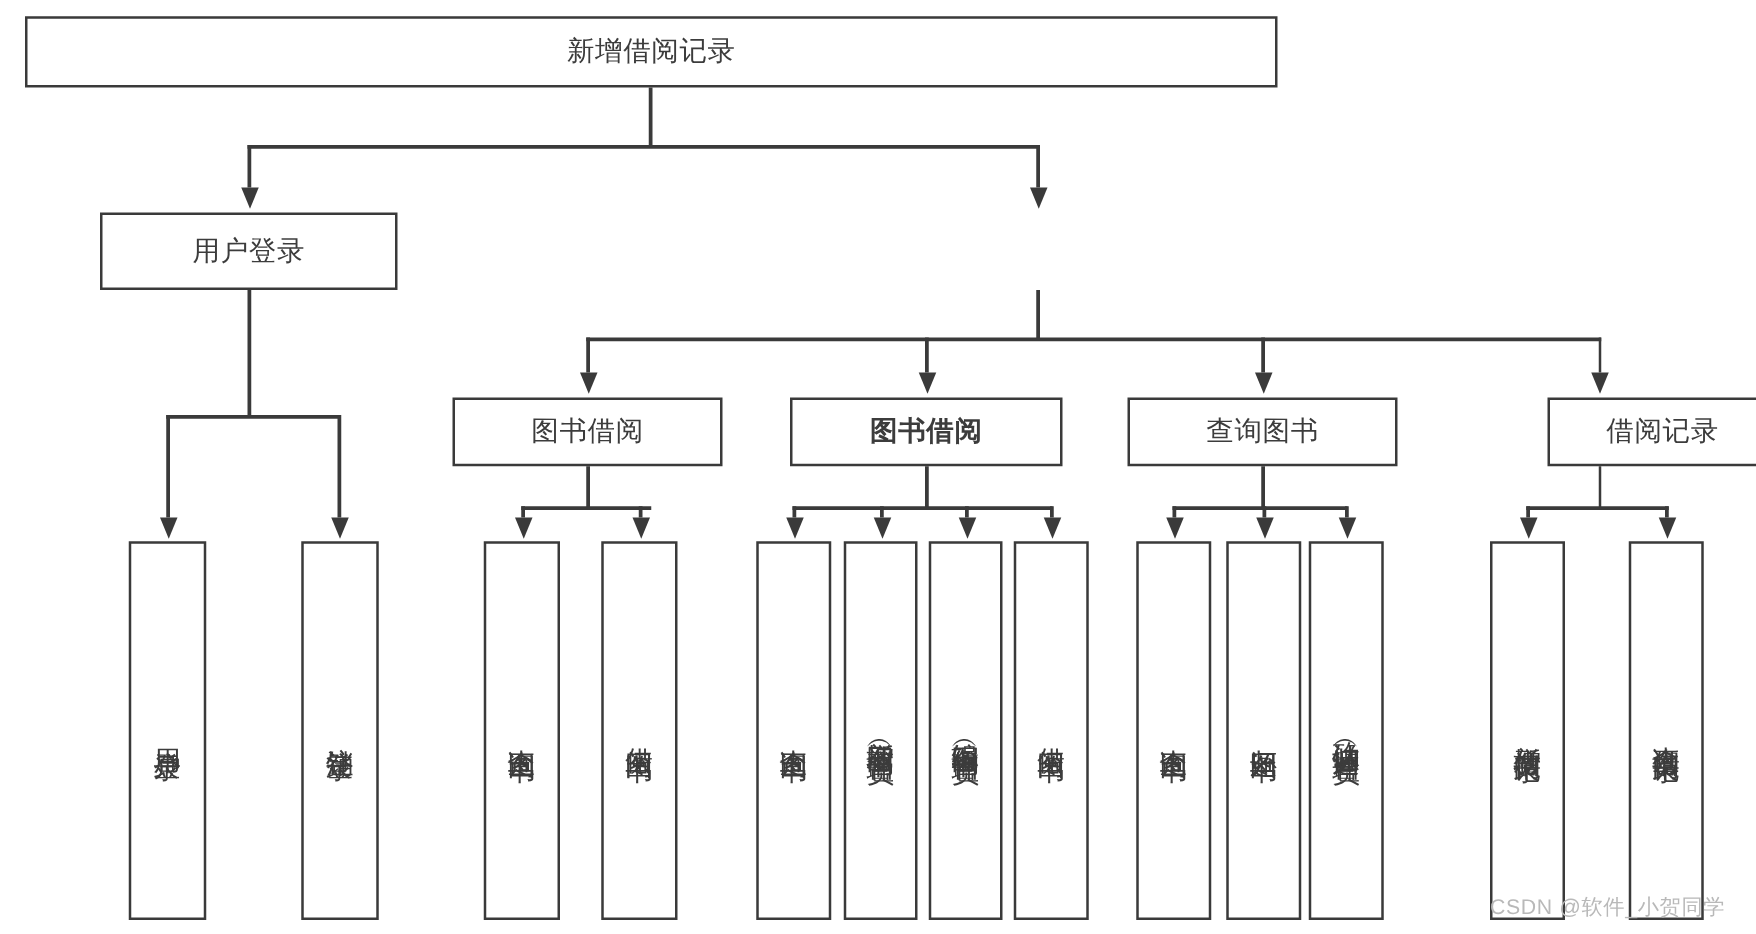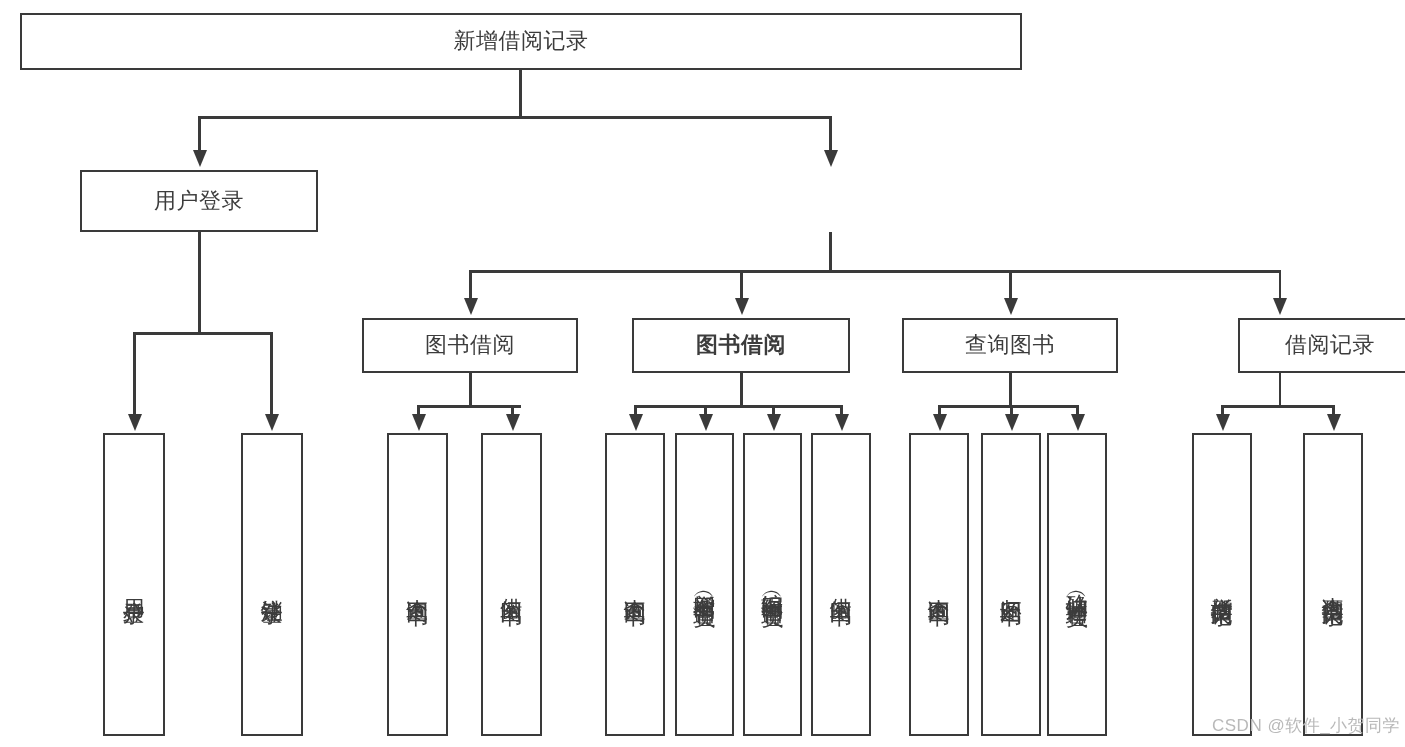--- a/index.html
+++ b/index.html
@@ -203,15 +203,15 @@
     <span class="label">确认归还（管理员）</span>
   </div>
 
   <div class="node leaf" style="left:1192px; top:433px; width:60px; height:303px;">
     <span class="label">新增借阅记录</span>
   </div>
   <div class="node leaf" style="left:1303px; top:433px; width:60px; height:303px;">
     <span class="label">查询借阅记录</span>
   </div>
 
-  <div id="watermark" style="left:1192px; top:714px;padding-left:20px;">CSDN @软件_小贺同学</div>
+  <div id="watermark" style="left:1192px; top:714px;">CSDN @软件_小贺同学</div>
 
 </div>
 
 </body></html>

